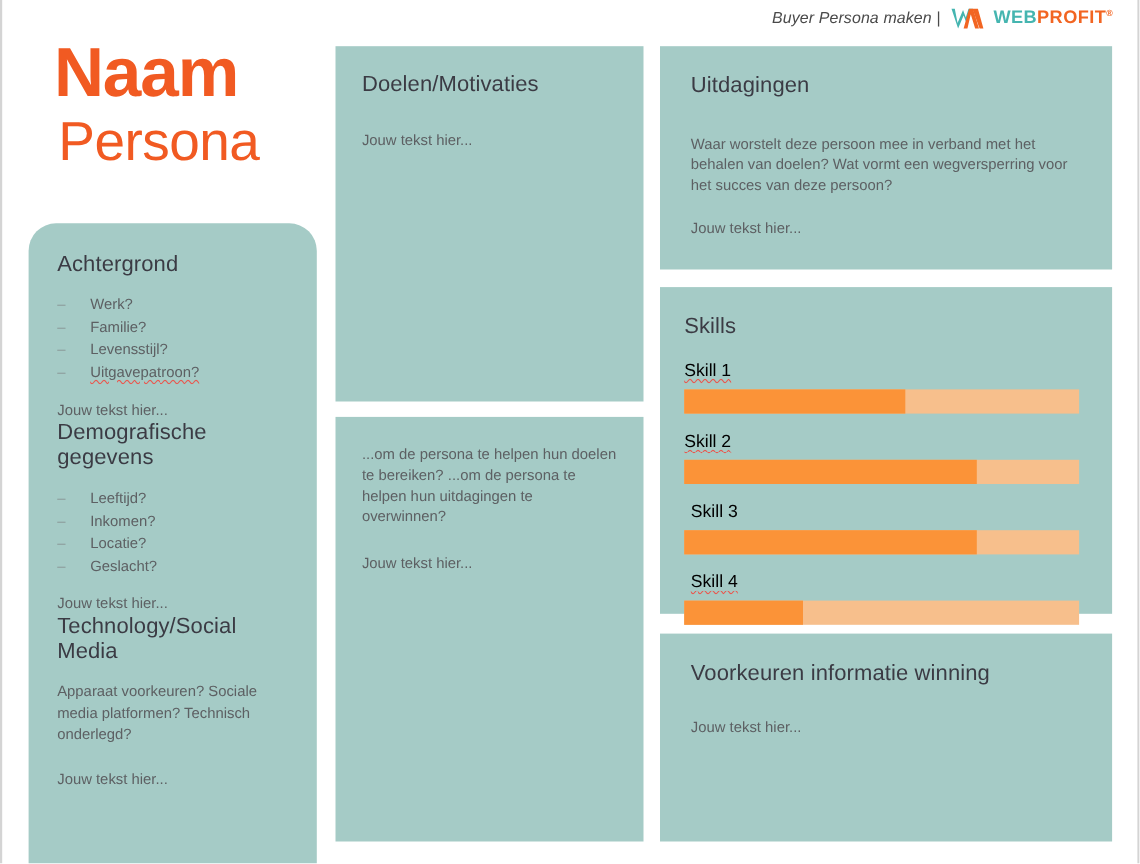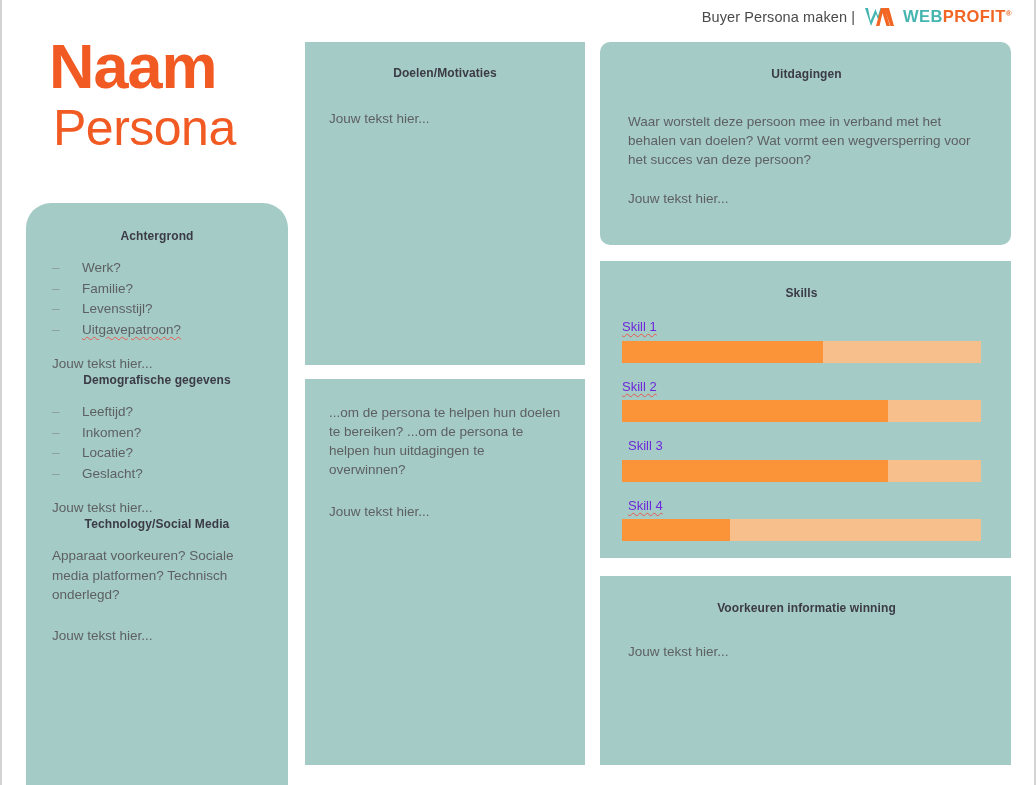--- a/index.html
+++ b/index.html
@@ -30,20 +30,21 @@
     width: 1036px;
     height: 33px;
     display: flex;
     align-items: center;
     justify-content: flex-end;
     padding-right: 26px;
     box-sizing: border-box;
   }
   .header-label {
     font-size: 14.5px;
+    font-style: italic;
     color: #4a4a4a;
     letter-spacing: .1px;
     white-space: nowrap;
   }
   .logo {
     display: flex;
     align-items: center;
     margin-left: 9px;
   }
   .logo-mark {
@@ -67,26 +68,25 @@
     vertical-align: super;
   }
 
   
   .panel {
     position: absolute;
     background: #a5cbc6;
     box-sizing: border-box;
   }
   .panel-title {
-    font-size: 12px;
-    font-weight: bold;
+    font-size: 20px;
+    font-weight: normal;
     color: #3b3b44;
     letter-spacing: .1px;
     margin: 0;
-    text-align: center;
   }
   .panel-text {
     font-size: 13.5px;
     line-height: 1.42;
     color: #5d6063;
     margin: 0;
   }
   .dash-list {
     list-style: none;
     margin: 0;
@@ -171,39 +171,38 @@
   #panel-wat .panel-title { margin-bottom: 30px; }
   #panel-wat .panel-text + .panel-text { margin-top: 22px; }
 
   
   #panel-uitdagingen {
     left: 598px;
     top: 42px;
     width: 411px;
     height: 203px;
     padding: 25px 26px 0 28px;
-    border-radius: 10px;
   }
   #panel-uitdagingen .panel-title { margin-bottom: 31px; }
   #panel-uitdagingen .panel-text + .panel-text { margin-top: 20px; }
 
   #panel-skills {
     left: 598px;
     top: 261px;
     width: 411px;
     height: 297px;
     padding: 25px 30px 0 22px;
   }
   #panel-skills .panel-title { margin-bottom: 17px; }
 
   .skill-row { margin-bottom: 14px; }
   .skill-row:last-child { margin-bottom: 0; }
   .skill-label {
-    font-size: 13px;
-    color: #6d28d9;
+    font-size: 16px;
+    color: #000000;
     line-height: 1.5;
     margin: 0 0 4px 0;
     display: block;
   }
   .skill-label.indent { padding-left: 6px; }
   .skill-track {
     height: 22px;
     background: #f7bf8c;
     width: 100%;
     position: relative;

